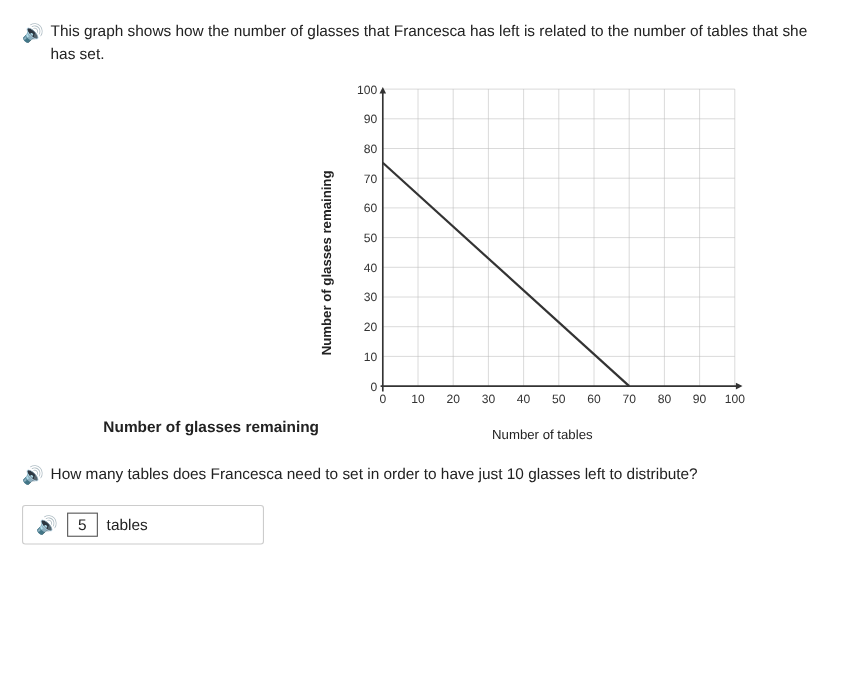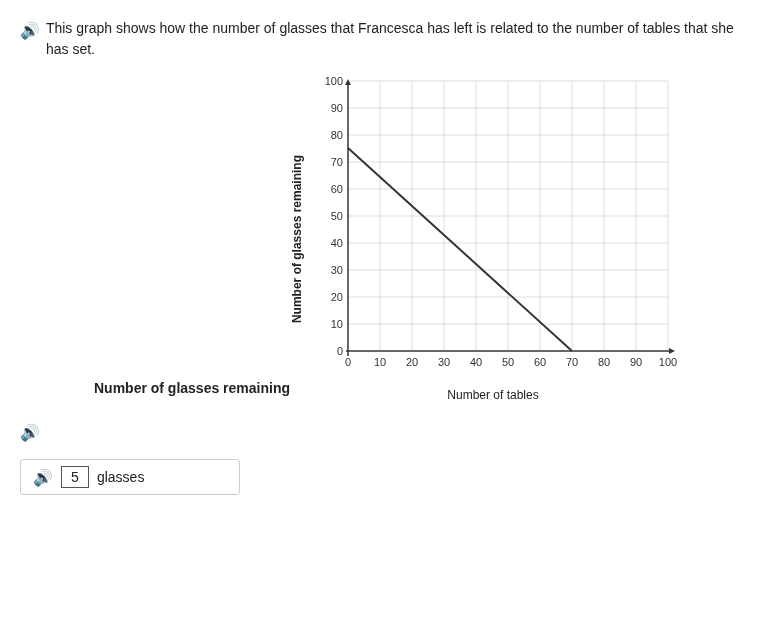--- a/index.html
+++ b/index.html
@@ -172,19 +172,20 @@
           <line x1="40" y1="72" x2="264" y2="275" stroke="#333" stroke-width="2"></line>
         </svg>
         <div class="x-axis-label">Number of tables</div>
       </div>
     </div>
   </div>
 </div>
 
 <div class="question-text">
   <span class="speaker-icon">🔊</span>
+  <span>How many tables does Francesca need to set in order to have just 10 glasses left to distribute?</span>
 </div>
 
 <div class="answer-row">
   <span class="speaker-icon">🔊</span>
   <span class="answer-box">5</span>
-  <span class="answer-label">glasses</span>
+  <span class="answer-label">tables</span>
 </div>
 
 </body></html>

